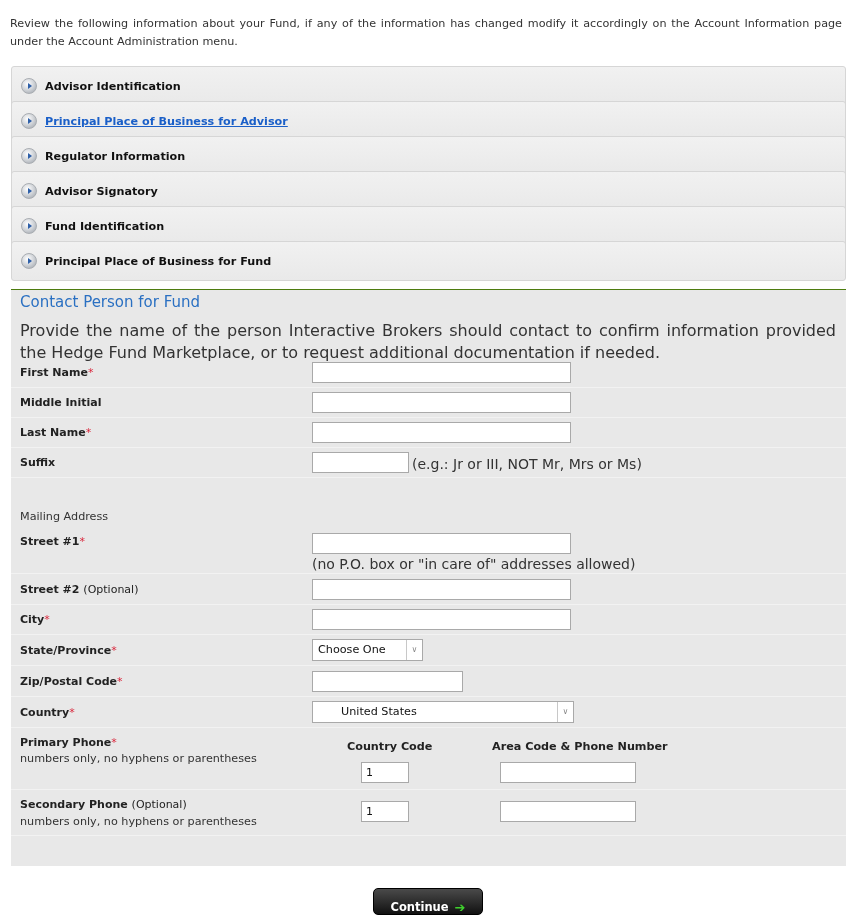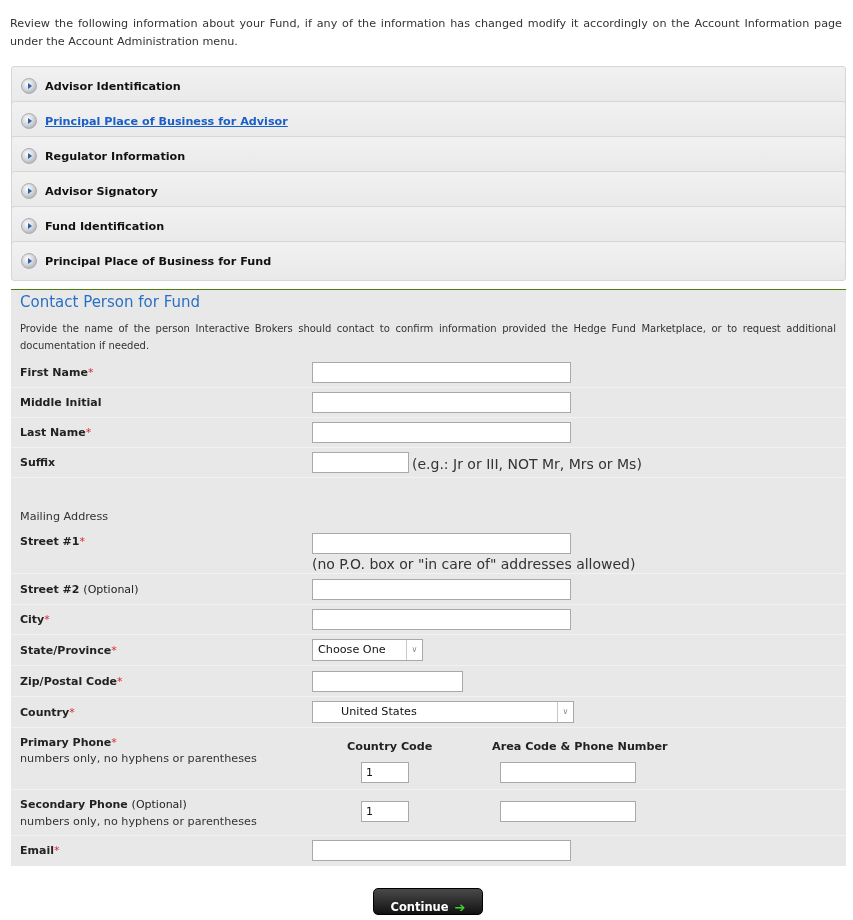--- a/index.html
+++ b/index.html
@@ -33,21 +33,21 @@
 
   .panel {
     position: absolute; left: 11px; top: 289px; width: 835px; height: 577px;
     background: #e8e8e8; border-top: 1px solid #4d7c0f;
   }
   .panel-title {
     position: absolute; left: 9px; top: 3px; font-size: 15px; color: #2a70c2;
   }
   .panel-desc {
     position: absolute; left: 9px; top: 30px; width: 816px;
-    font-size: 10px; line-height: 17px; color: #333; text-align: justify;
+    font-size: 16px; line-height: 22px; color: #333; text-align: justify;
   }
   .row {
     position: absolute; left: 0; width: 835px;
     border-bottom: 1px solid #f2f2f2;
   }
   .lbl {
     position: absolute; left: 9px; font-weight: bold; font-size: 11px; color: #222;
   }
   .lbl .opt { font-weight: normal; }
   .req { color: #d9263b; font-weight: normal; }
@@ -182,22 +182,18 @@
     <input class="inp" style="left: 489px; top: 34px; width: 136px;" value="">
   </div>
 
   <div class="row" style="top:500px;height:46px;">
     <span class="lbl" style="top:8px;"><span>Secondary Phone</span> <span class="opt">(Optional)</span></span>
     <span class="sub" style="top:25px;">numbers only, no hyphens or parentheses</span>
     <input class="inp" style="left: 350px; top: 11px; width: 48px;" value="1">
     <input class="inp" style="left: 489px; top: 11px; width: 136px;" value="">
   </div>
 
-  <div class="row" style="top:546px;height:30px;border-bottom:none;">
-    <span class="lbl" style="top:8px;"><span>Email</span><span class="req">*</span></span>
-    <input class="inp" style="left: 301px; top: 4px; width: 259px;" value="">
-  </div>
 </div>
 
 <div class="continue-btn">
   <span>Continue</span>
   <span class="arrow">➔</span>
 </div>
 
 </body></html>

